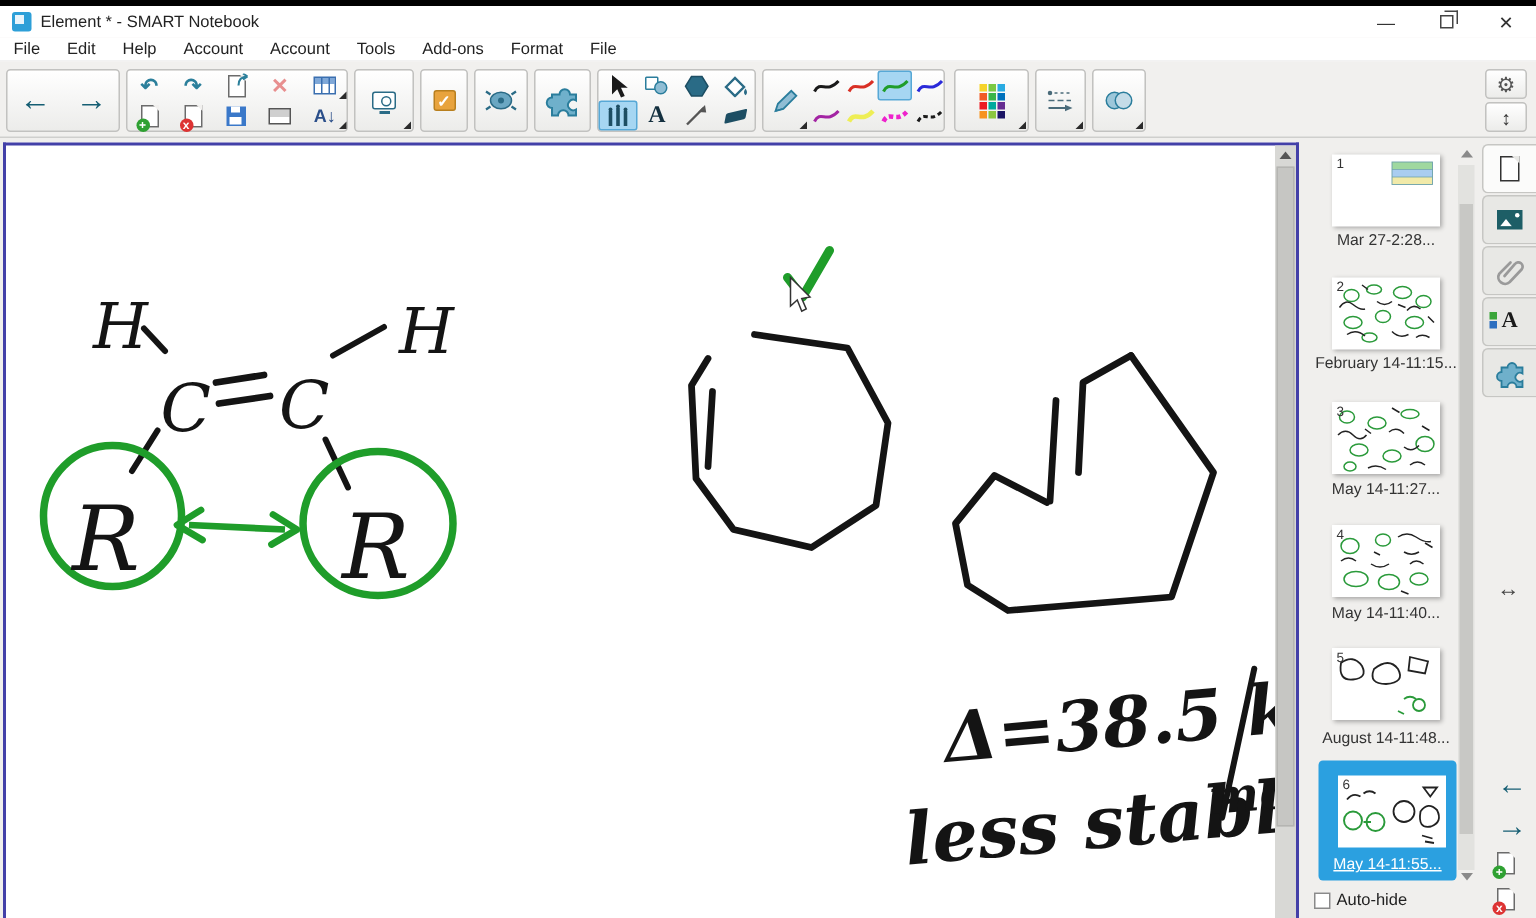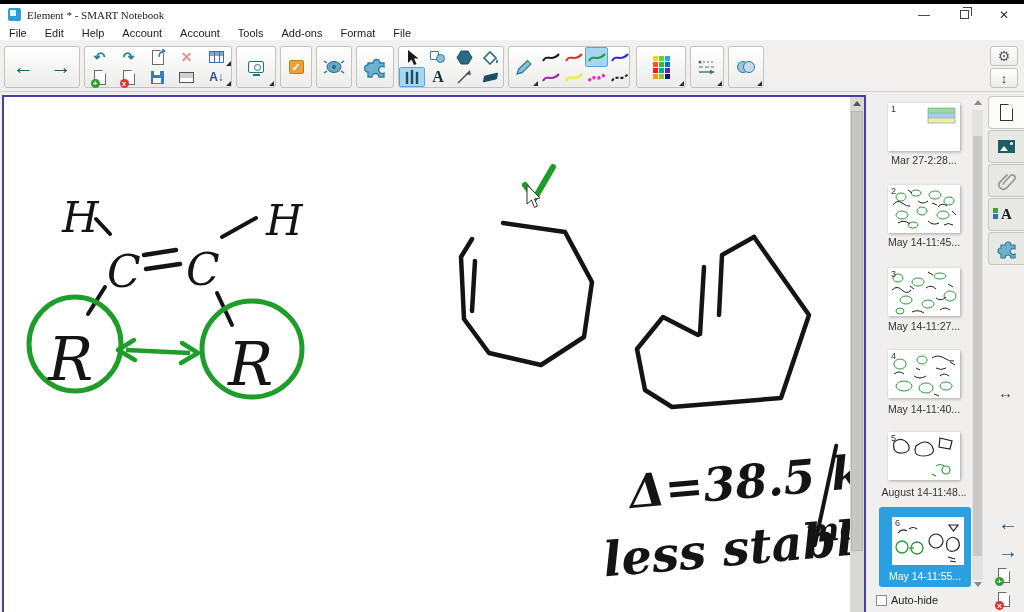--- a/index.html
+++ b/index.html
@@ -3,21 +3,21 @@
 <meta charset="utf-8">
 <style>
   * { margin:0; padding:0; box-sizing:border-box; }
   html,body { width:1024px; height:612px; overflow:hidden; font-family:"Liberation Sans", sans-serif; background:#f0efed; }
 
   
   #topstrip { position:absolute; left:0; top:0; width:1024px; height:4px; background:#000; }
   #titlebar { position:absolute; left:0; top:4px; width:1024px; height:21px; background:#fff; display:flex; align-items:center; }
   #appicon { width:13px; height:13px; margin:0 6px 0 8px; background:#2d9fd8; border-radius:2px; position:relative; }
   #appicon::after { content:""; position:absolute; left:2px; top:2px; width:6px; height:6px; background:#e8f4fb; }
-  #title { font-size:11px; color:#222;font-family:Liberation Serif, serif; }
+  #title { font-size:11px; color:#222; }
   .winbtns { margin-left:auto; display:flex; height:100%; }
   .winbtn { width:40px; display:flex; align-items:center; justify-content:center; font-size:12px; color:#333; cursor:default; }
   .restore-glyph { width:9px; height:9px; border:1px solid #444; position:relative; background:#fff; }
   .restore-glyph::before { content:""; position:absolute; left:2px; top:-4px; width:8px; height:8px; border:1px solid #444; border-left:none; border-bottom:none; }
 
   #menubar { position:absolute; left:0; top:25px; width:1024px; height:16px; background:#fff; display:flex; align-items:center; border-bottom:1px solid #f2f2f2; }
   .menu-item { font-size:11px; color:#222; padding:0 9px; }
 
   
   #toolbar { position:absolute; left:0; top:41px; width:1024px; height:51px; background:#f1f0ee; border-bottom:1px solid #cfcfcd; }
@@ -58,21 +58,21 @@
   #cscroll .up { position:absolute; top:4px; left:3px; width:0; height:0; border-left:4px solid transparent; border-right:4px solid transparent; border-bottom:5px solid #555; }
   #cscroll .thumb { position:absolute; top:14px; left:1px; width:12px; height:440px; background:#c6c6c3; border:1px solid #b5b5b2; }
 
   
   #sidebar { position:absolute; left:868px; top:0; width:156px; height:520px; background:#f0efed; }
   .thumbbox { position:absolute; left:20px; width:72px; height:48px; background:#fff; box-shadow:1px 1px 3px rgba(0,0,0,.3); }
   .pagenum { position:absolute; left:3px; top:1px; font-size:9px; color:#333; z-index:2; }
   .thumblabel { position:absolute; left:0; width:112px; text-align:center; font-size:10.5px; color:#333; }
   #sel-page { position:absolute; left:11px; top:415px; width:92px; height:80px; background:#2ba0e0; border-radius:3px; }
   #sel-page .thumbbox { left:13px; top:10px; box-shadow:none; }
-  #sel-page .thumblabel { color:#fff; left:-10px; top:63px; }
+  #sel-page .thumblabel { color:#fff; left:-10px; top:63px;text-decoration:underline; }
   #sb-scroll { position:absolute; left:104px; top:18px; width:11px; height:470px; background:#e2e2df; }
   #sb-scroll .thumb { position:absolute; left:1px; top:26px; width:9px; height:420px; background:#c8c8c5; }
   .chev { position:absolute; left:106px; width:0; height:0; border-left:4px solid transparent; border-right:4px solid transparent; }
   .chev.up { top:8px; border-bottom:5px solid #8a8a8a; }
   .chev.dn { top:490px; border-top:5px solid #8a8a8a; }
   #tabstrip { position:absolute; left:120px; top:4px; width:36px; }
   .tab { position:relative; width:36px; height:33px; margin-bottom:1px; background:#e8e8e5; border:1px solid #c6c6c3; border-right:none; border-radius:4px 0 0 4px; display:flex; align-items:center; justify-content:center; }
   .tab.active { background:#fbfbfa; }
   .i-doc { width:13px; height:17px; background:#fff; border:1.5px solid #333; position:relative; }
   .i-doc::before { content:""; position:absolute; right:-1px; top:-1px; border-left:5px solid transparent; border-top:5px solid #e8e8e5; }
@@ -419,21 +419,21 @@
           <path d="M5,20 q4,-6 9,-2 t8,3"></path>
             <path d="M30,16 q5,4 10,0"></path>
             <path d="M50,22 q4,-5 9,-1"></path>
             <path d="M10,38 q6,-4 12,1"></path>
             <path d="M40,36 q5,5 11,2"></path>
             <path d="M56,40 q4,-3 9,0"></path>
             <path d="M20,5 l4,3 M44,18 l5,2 M64,26 l4,4"></path>
         </g>
       </svg>
     </div>
-    <div class="thumblabel" style="top:144px;">May 14-11:45...</div>
+    <div class="thumblabel" style="top:144px;">February 14-11:15...</div>
 
     <div class="thumbbox" style="top:176px;">
       <span class="pagenum">3</span>
       <svg width="72" height="48">
         <g fill="none" stroke="#2a9a3a" stroke-width="1">
           <ellipse cx="10" cy="10" rx="5" ry="4"></ellipse>
             <ellipse cx="30" cy="14" rx="6" ry="4"></ellipse>
             <ellipse cx="52" cy="8" rx="6" ry="3"></ellipse>
             <ellipse cx="62" cy="28" rx="6" ry="5"></ellipse>
           <ellipse cx="18" cy="32" rx="6" ry="4"></ellipse>

